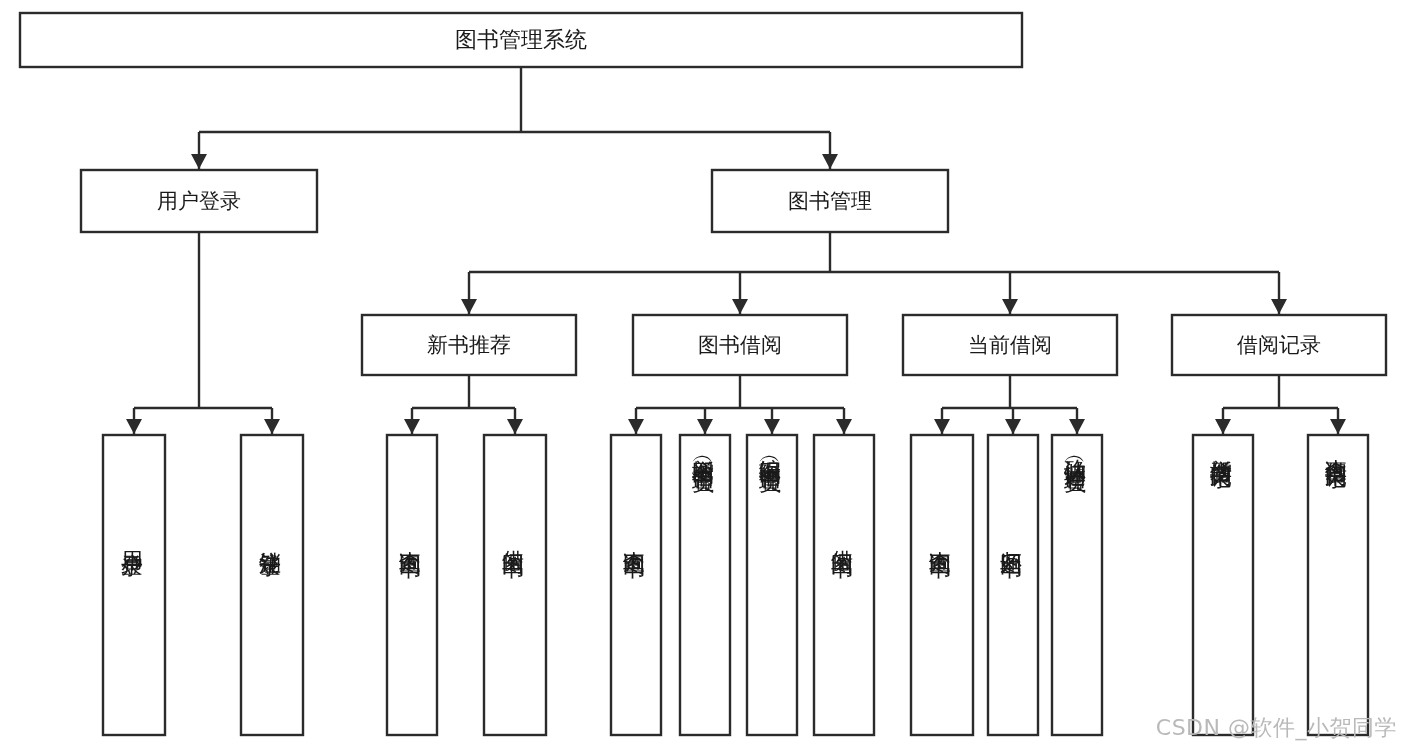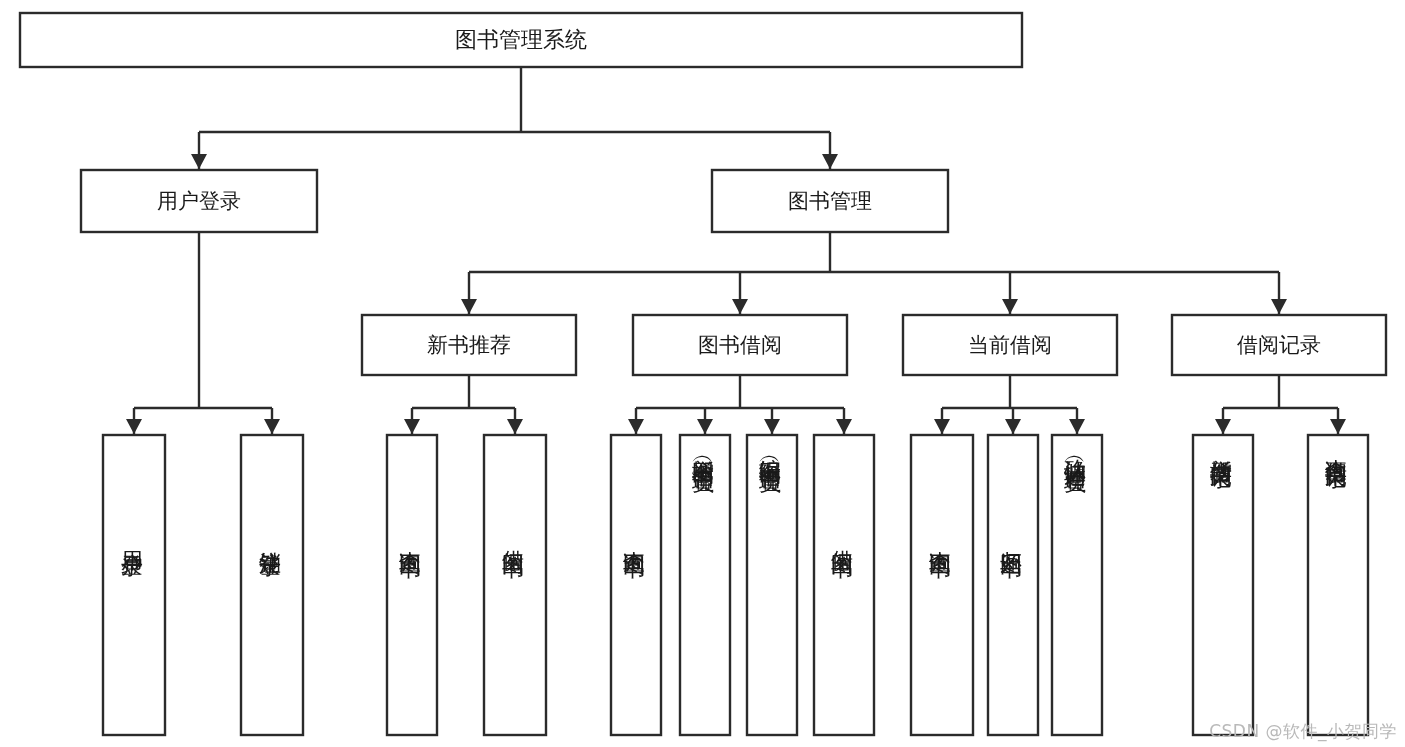--- a/index.html
+++ b/index.html
@@ -57,21 +57,21 @@
     letter-spacing: 2px;
     color: #1a1a1a;
     white-space: nowrap;
     pointer-events: none;
   }
   .watermark {
     position: absolute;
     right: 8px;
     bottom: 4px;
     font-family: "DejaVu Sans", "Liberation Sans", sans-serif;
-    font-size: 17px;
+    font-size: 22px;
     color: #b9b9b9;
     letter-spacing: 0.5px;
     white-space: nowrap;
   }
 </style>
 </head>
 <body>
 
 <div id="canvas">
 

